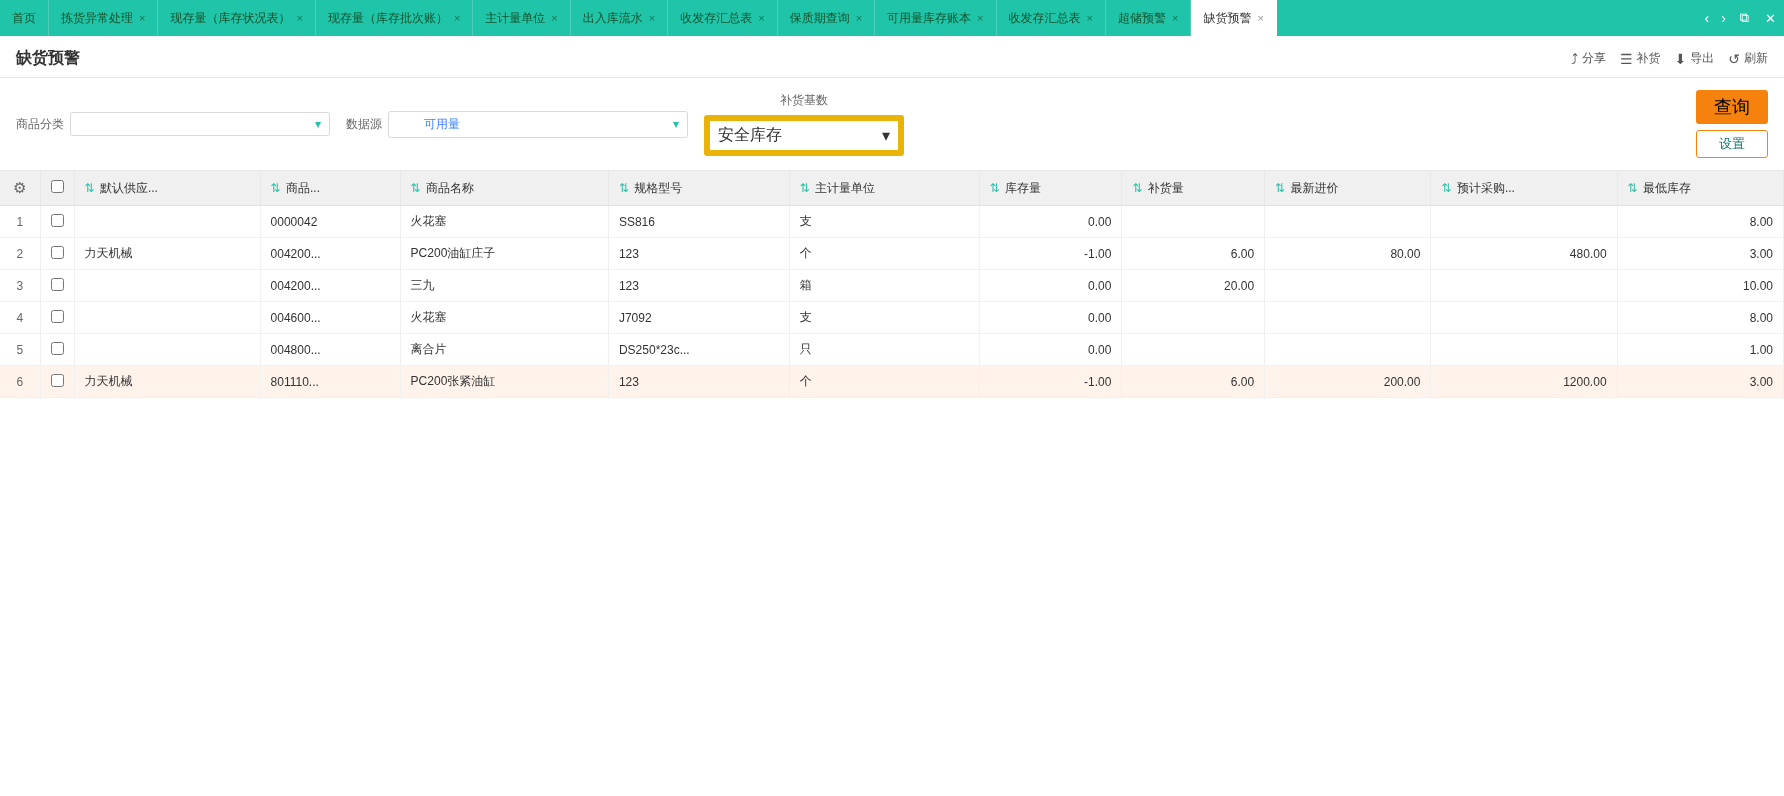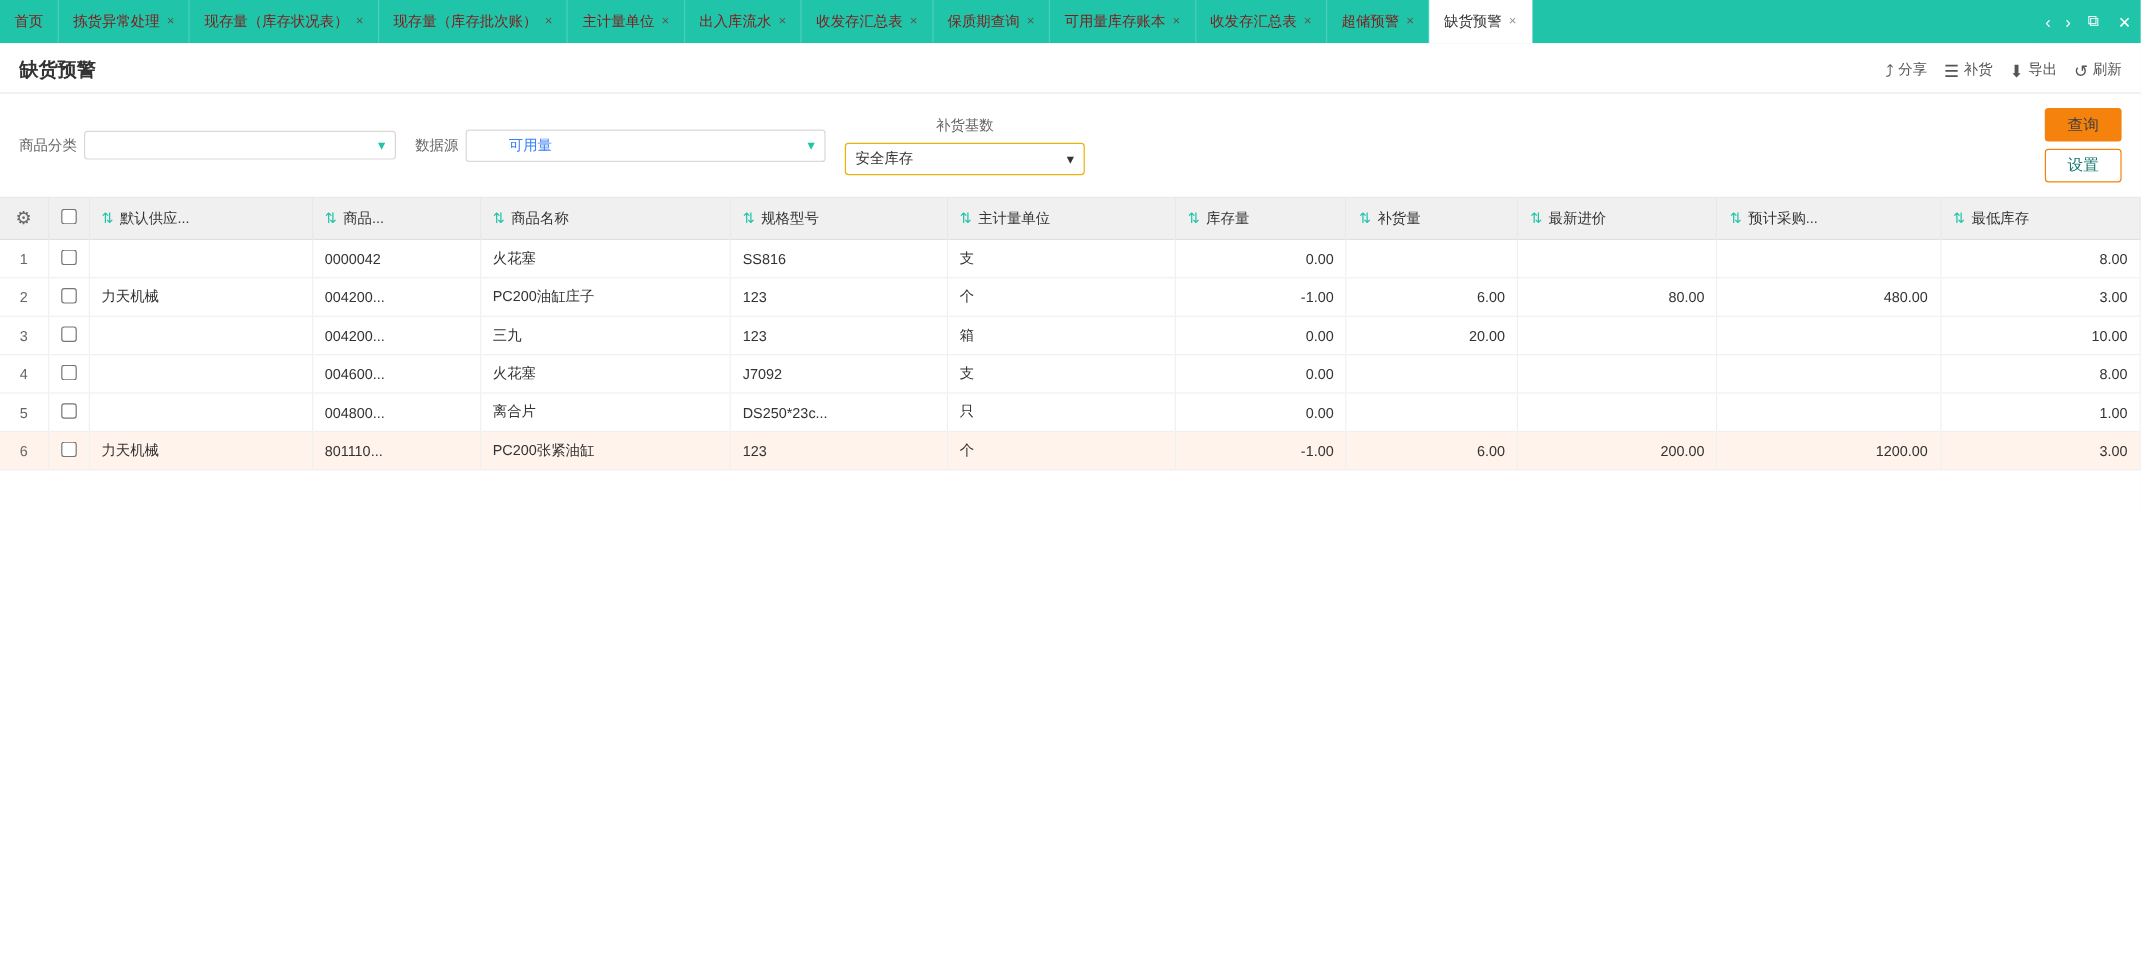--- a/index.html
+++ b/index.html
@@ -11,21 +11,21 @@
       align-items: center;
       background: #20c4a8;
       height: 36px;
       overflow: hidden;
     }
     .tab-item {
       display: flex;
       align-items: center;
       height: 36px;
       padding: 0 12px;
-      color: #7f1d1d;
+      color: #14532d;
       cursor: pointer;
       white-space: nowrap;
       font-size: 12px;
       border-right: 1px solid rgba(255,255,255,0.2);
       position: relative;
     }
     .tab-item.active {
       background: #fff;
       color: #333;
     }
@@ -140,44 +140,44 @@
     .filter-select .arrow { color: #20c4a8; font-size: 12px; }
     .filter-base-item {
       display: flex;
       align-items: center;
       gap: 6px;
       flex-direction: column;
     }
     .filter-base-select {
       display: flex;
       align-items: center;
-      border: 1px solid #eab308;
+      border: 6px solid #eab308;
       border-radius: 3px;
       padding: 4px 8px;
       min-width: 200px;
       background: #fff;
       cursor: pointer;
       justify-content: space-between;
-      font-size: 12px;
+      font-size: 16px;
     }
 
     .filter-actions {
       margin-left: auto;
       display: flex;
       flex-direction: column;
       gap: 6px;
     }
     .btn-query {
       background: #f5820d;
-      color: #404040;
+      color: #000000;
       border: none;
       border-radius: 3px;
       padding: 5px 18px;
       cursor: pointer;
-      font-size: 13px;
+      font-size: 18px;
     }
     .btn-setting {
       background: #fff;
       color: #0f766e;
       border: 1px solid #f5820d;
       border-radius: 3px;
       padding: 4px 18px;
       cursor: pointer;
       font-size: 13px;
     }

